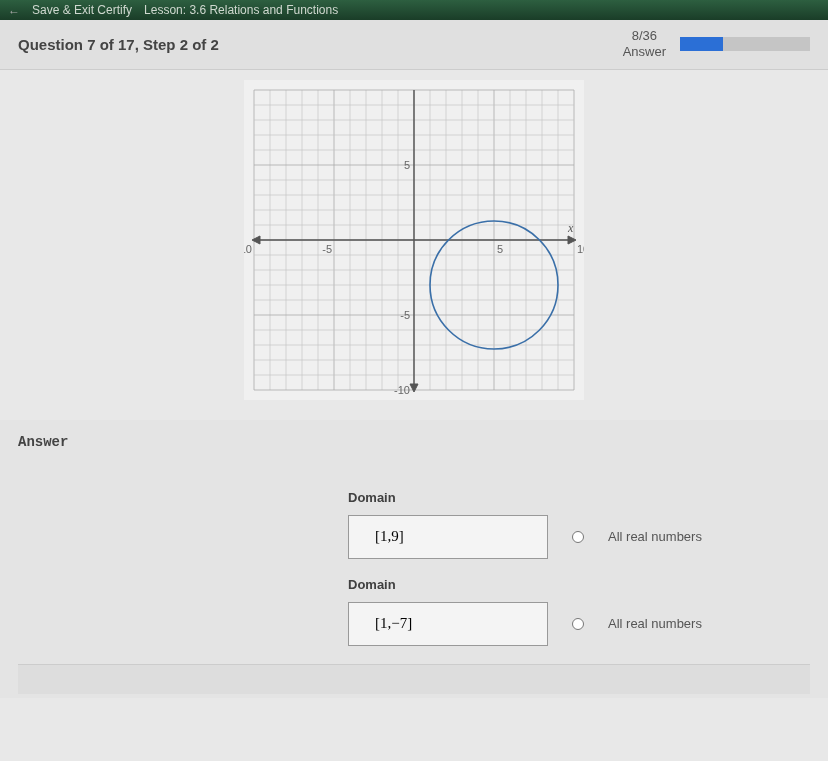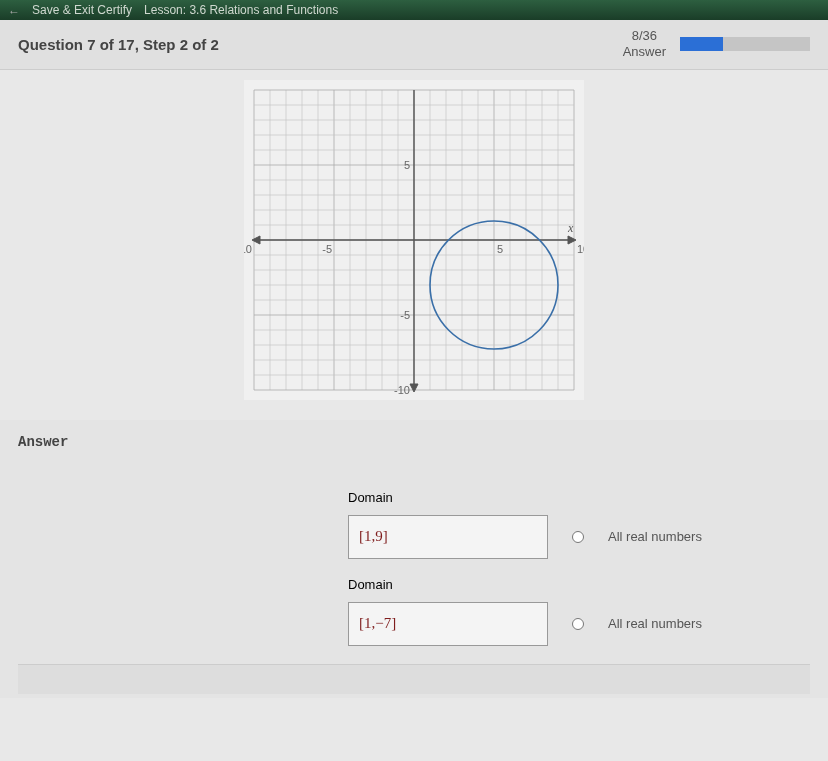--- a/index.html
+++ b/index.html
@@ -93,38 +93,38 @@
       color: #5a5a5a;
       margin-bottom: 40px;
     }
     .answer-fields {
       margin-left: 330px;
     }
     .field-group {
       margin-bottom: 18px;
     }
     .field-label {
-      font-weight: normal;
-      font-size: 13px;
-      color: #000000;
+      font-weight: bold;
+      font-size: 13px;
+      color: #404040;
       margin-bottom: 10px;
     }
     .field-row {
       display: flex;
       align-items: center;
       gap: 24px;
     }
     .answer-input {
       width: 200px;
       height: 44px;
       border: 1px solid #999;
       background: #f4f4f4;
-      padding: 0 10px;
+      padding: 0 26px;
       font-size: 15px;
-      color: #7f1d1d;
+      color: #000000;
       font-family: 'Times New Roman', serif;
     }
     .radio-row {
       display: flex;
       align-items: center;
       gap: 24px;
       font-size: 13px;
       color: #555;
     }
     .radio-circle {

